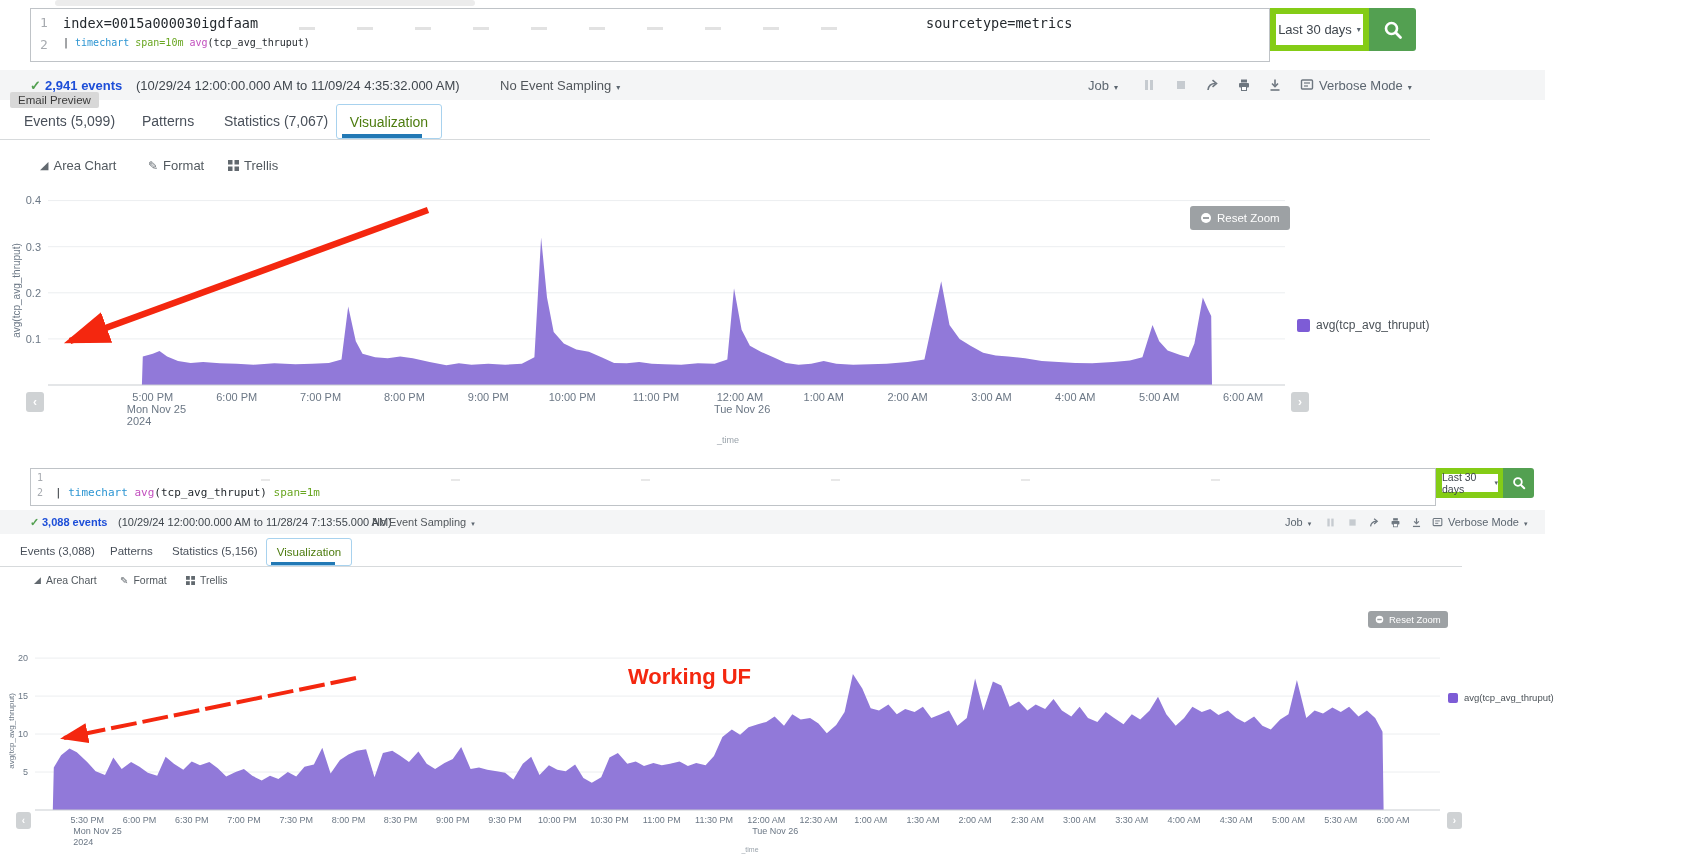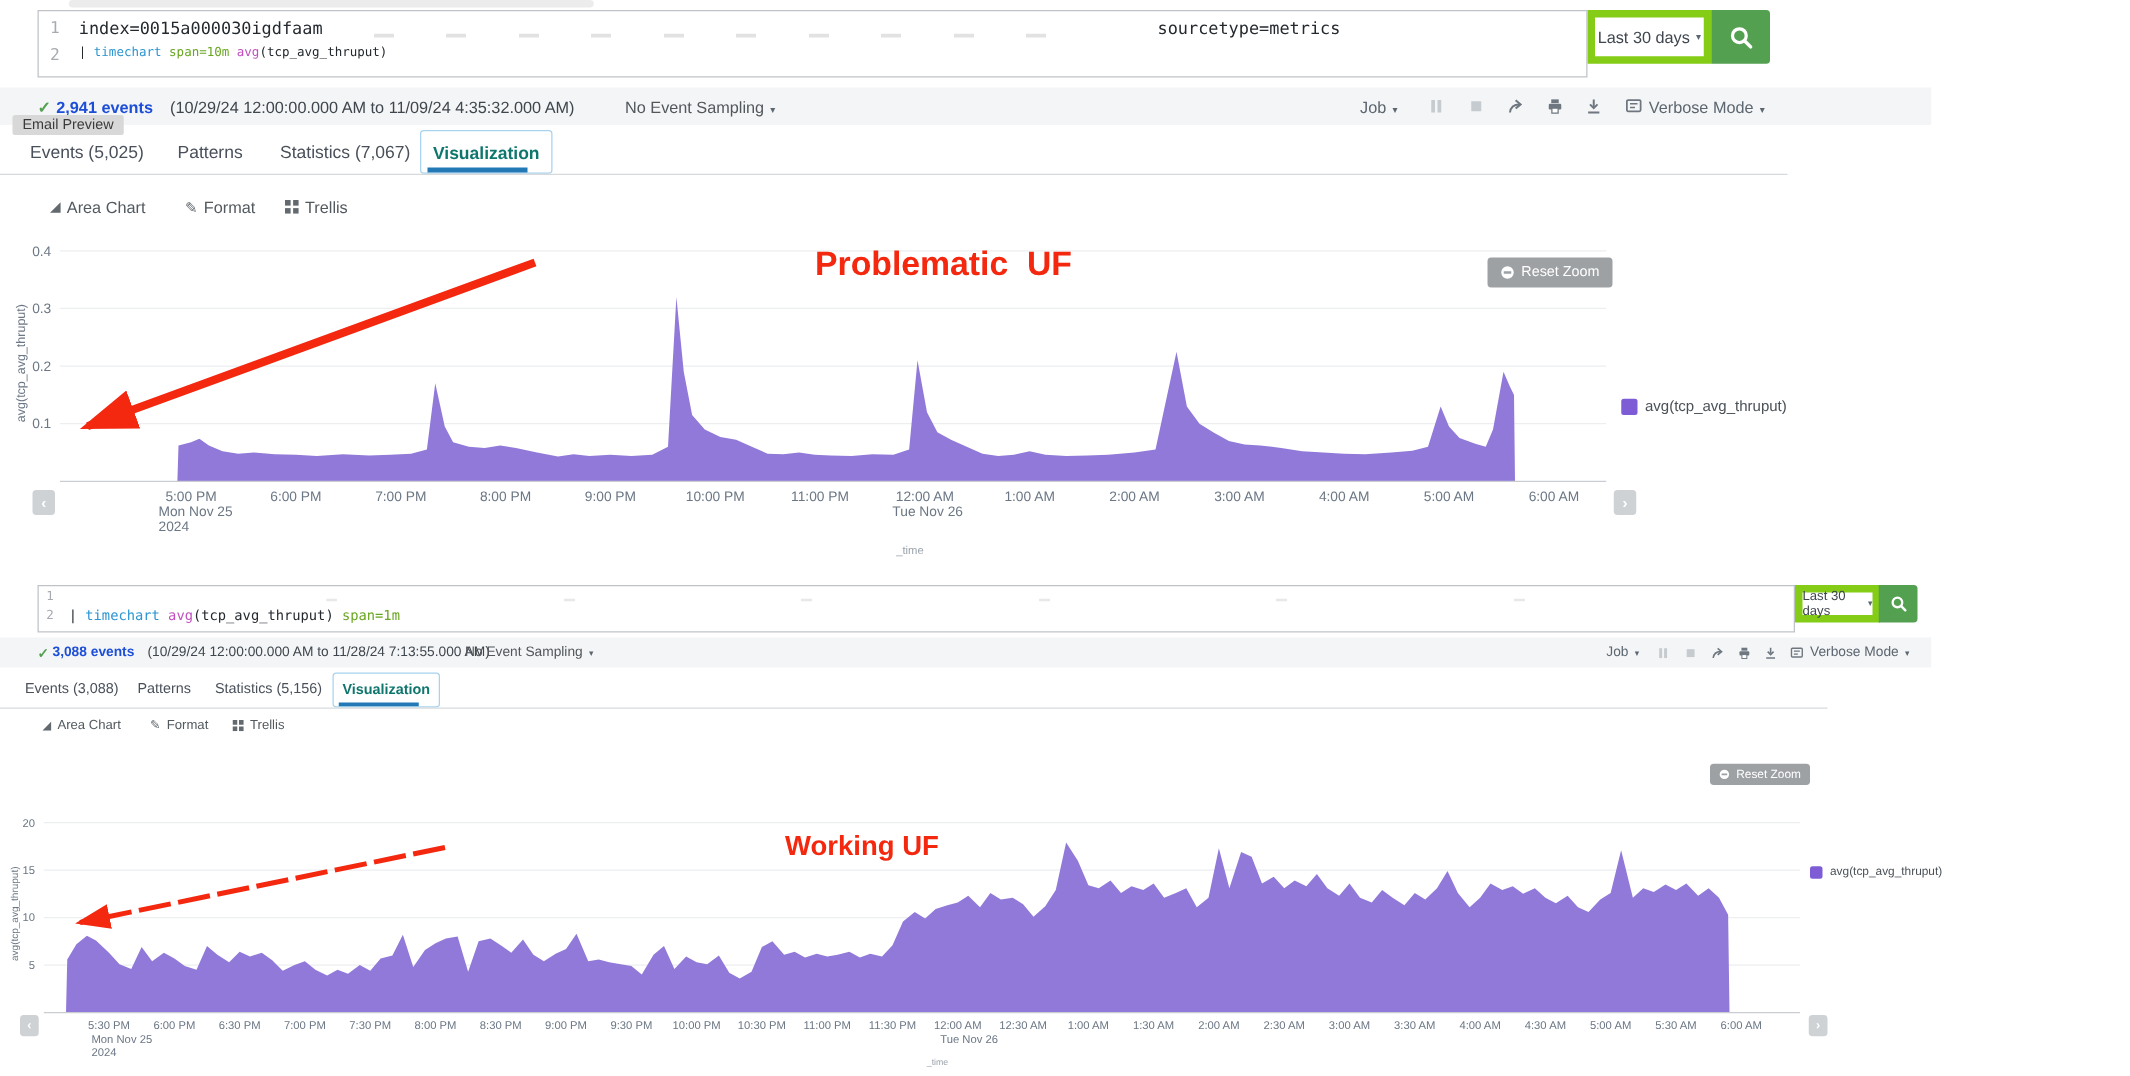--- a/index.html
+++ b/index.html
@@ -24,21 +24,21 @@
   .statusrow{background:#f4f5f6;display:flex;align-items:center;}
   .check{color:#53a051;font-weight:bold;}
   .evbold{font-weight:bold;color:#1d4ed8;}
   .evrange{color:#3f464d;}
   .sampling{color:#52575c;}
   .jobtxt{color:#5c6670;}
   .sicon{display:inline-block;vertical-align:middle;}
 
   
   .tab{color:#49505a;}
-  .tabactive{font-weight:bold;color:#0f766e;border:1px solid #a8d2ee;border-radius:3px;box-sizing:border-box;display:flex;align-items:center;justify-content:center;position:absolute;background:#fff;}
+  .tabactive{font-weight:normal;color:#4d7c0f;border:1px solid #a8d2ee;border-radius:3px;box-sizing:border-box;display:flex;align-items:center;justify-content:center;position:absolute;background:#fff;}
   .tabline{position:absolute;background:#2279b5;}
   .rule{position:absolute;background:#d7dadc;height:1px;}
 
   .vizctl{color:#52595f;display:flex;align-items:center;gap:5px;}
 
   .tooltip{background:#d8d8d8;color:#3b3b3b;border-radius:2px;padding:2px 8px;z-index:6;}
 
   .legendrow{display:flex;align-items:center;gap:6px;color:#4a5157;}
   .swatch{display:inline-block;border-radius:2px;}
 
@@ -109,21 +109,21 @@
     <svg class="abs sicon" style="left:1300px;top:8px;" width="14" height="14">
         <rect x="1.5" y="2" width="11" height="9" rx="1" fill="none" stroke="#6e7780" stroke-width="1.4"></rect>
         <line x1="4" y1="5" x2="10" y2="5" stroke="#6e7780" stroke-width="1.2"></line>
         <line x1="4" y1="8" x2="8" y2="8" stroke="#6e7780" stroke-width="1.2"></line>
       </svg>
     <span class="jobtxt abs" style="left:1319px;"><span>Verbose Mode</span><span class="caret">▾</span></span>
   </div>
 
   <div class="abs tooltip" style="left:10px;top:92px;font-size:11.5px;">Email Preview</div>
 
-  <div class="abs tab" style="left:24px;top:113px;font-size:14px;">Events (5,025)</div>
+  <div class="abs tab" style="left:24px;top:113px;font-size:14px;">Events (5,099)</div>
   <div class="abs tab" style="left:142px;top:113px;font-size:14px;">Patterns</div>
   <div class="abs tab" style="left:224px;top:113px;font-size:14px;">Statistics (7,067)</div>
   <div class="tabactive" style="left:336px;top:104px;width:106px;height:35px;font-size:14px;">
     <span>Visualization</span>
     <div class="tabline" style="left:5px;bottom:0;width:80px;height:4px;"></div>
   </div>
   <div class="rule" style="left:0;top:139px;width:1430px;"></div>
 
   <div class="abs vizctl" style="left:40px;top:158px;font-size:13px;">
       <span style="font-size:11px;color:#62696f;">◢</span>
@@ -180,21 +180,20 @@
     <span class="swatch" style="width:13px;height:13px;background:#7d5cd6;"></span>
     <span>avg(tcp_avg_thruput)</span>
   </div>
   <div class="abs resetzoom" style="left:1190px;top:206px;height:24px;padding:0 10px;font-size:11.5px;">
     <svg width="12" height="12" viewBox="0 0 12 12">
         <circle cx="6" cy="6" r="5" fill="#fff"></circle>
         <line x1="3" y1="6" x2="9" y2="6" stroke="#9da1a4" stroke-width="2"></line>
       </svg>
     <span>Reset Zoom</span>
   </div>
-  <div class="abs annot" style="left:652px;top:196px;font-size:27px;">Problematic  UF</div>
   <svg class="abs" style="left:40px;top:198px;z-index:5;" width="400" height="160">
     <defs>
         <marker id="ah1" markerWidth="8" markerHeight="6" refX="6" refY="2.5" orient="auto" markerUnits="strokeWidth">
           <path d="M0,0 L7,2.5 L0,5 Z" fill="#f4270f"></path>
         </marker>
       </defs>
     <line x1="388" y1="12" x2="30" y2="143" stroke="#f4270f" stroke-width="6.5" marker-end="url(#ah1)"></line>
   </svg>
 
   <div class="abs searchbar" style="left:30px;top:468px;width:1406px;height:38px;">

